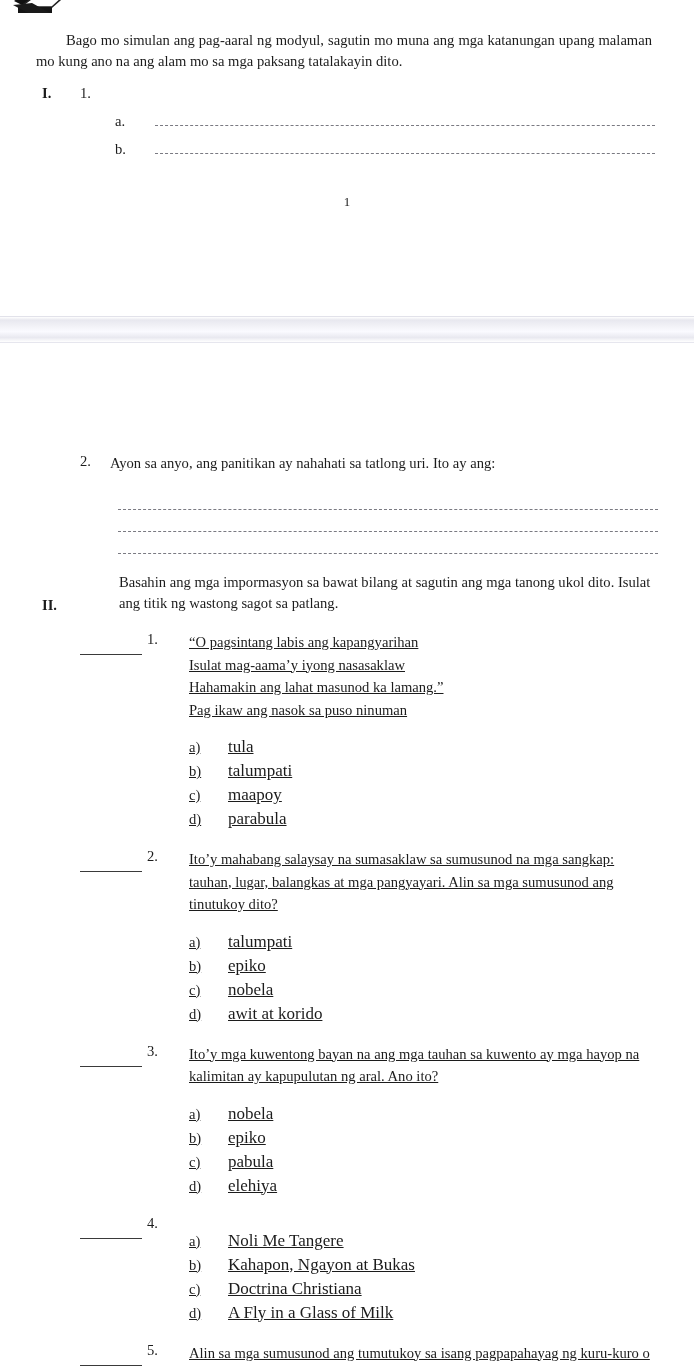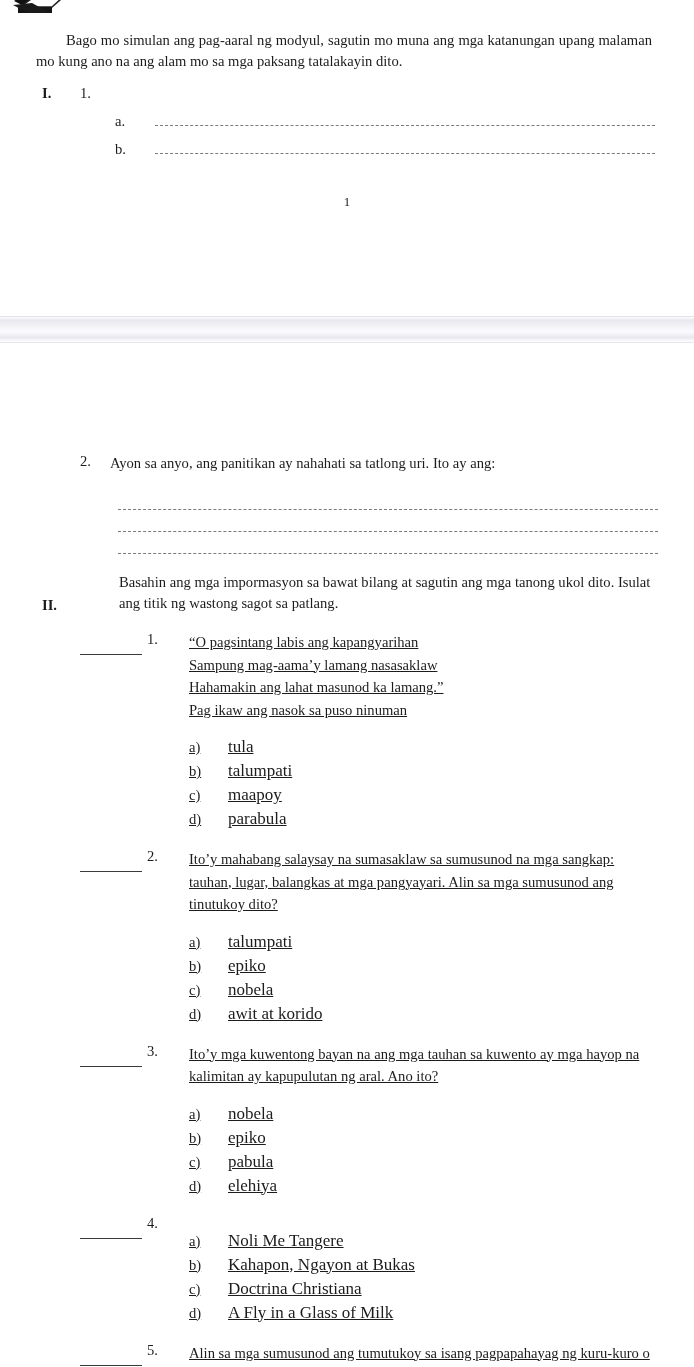--- a/index.html
+++ b/index.html
@@ -235,21 +235,21 @@
   <div class="sec-row">
     <div class="sec-roman">II.</div>
     <div class="sec-body">Basahin ang mga impormasyon sa bawat bilang at sagutin ang mga tanong ukol dito.  Isulat ang titik ng wastong sagot sa patlang.</div>
   </div>
 
   <div class="mc-row">
     <div class="mc-blank"></div>
     <div class="mc-num">1.</div>
     <div class="mc-body">
       <span class="poem-line">“O pagsintang labis ang kapangyarihan</span>
-      <span class="poem-line">Sampung mag-aama’y lamang nasasaklaw</span>
+      <span class="poem-line">Isulat mag-aama’y iyong nasasaklaw</span>
       <span class="poem-line">Hahamakin ang lahat masunod ka lamang.”</span>
       <span class="poem-line">Pag ikaw ang nasok sa puso ninuman</span>
       <div class="choices">
         <div class="choice">
           <span class="choice-letter">a)</span>
           <span class="choice-text">tula</span>
         </div>
         <div class="choice">
           <span class="choice-letter">b)</span>
           <span class="choice-text">talumpati</span>

